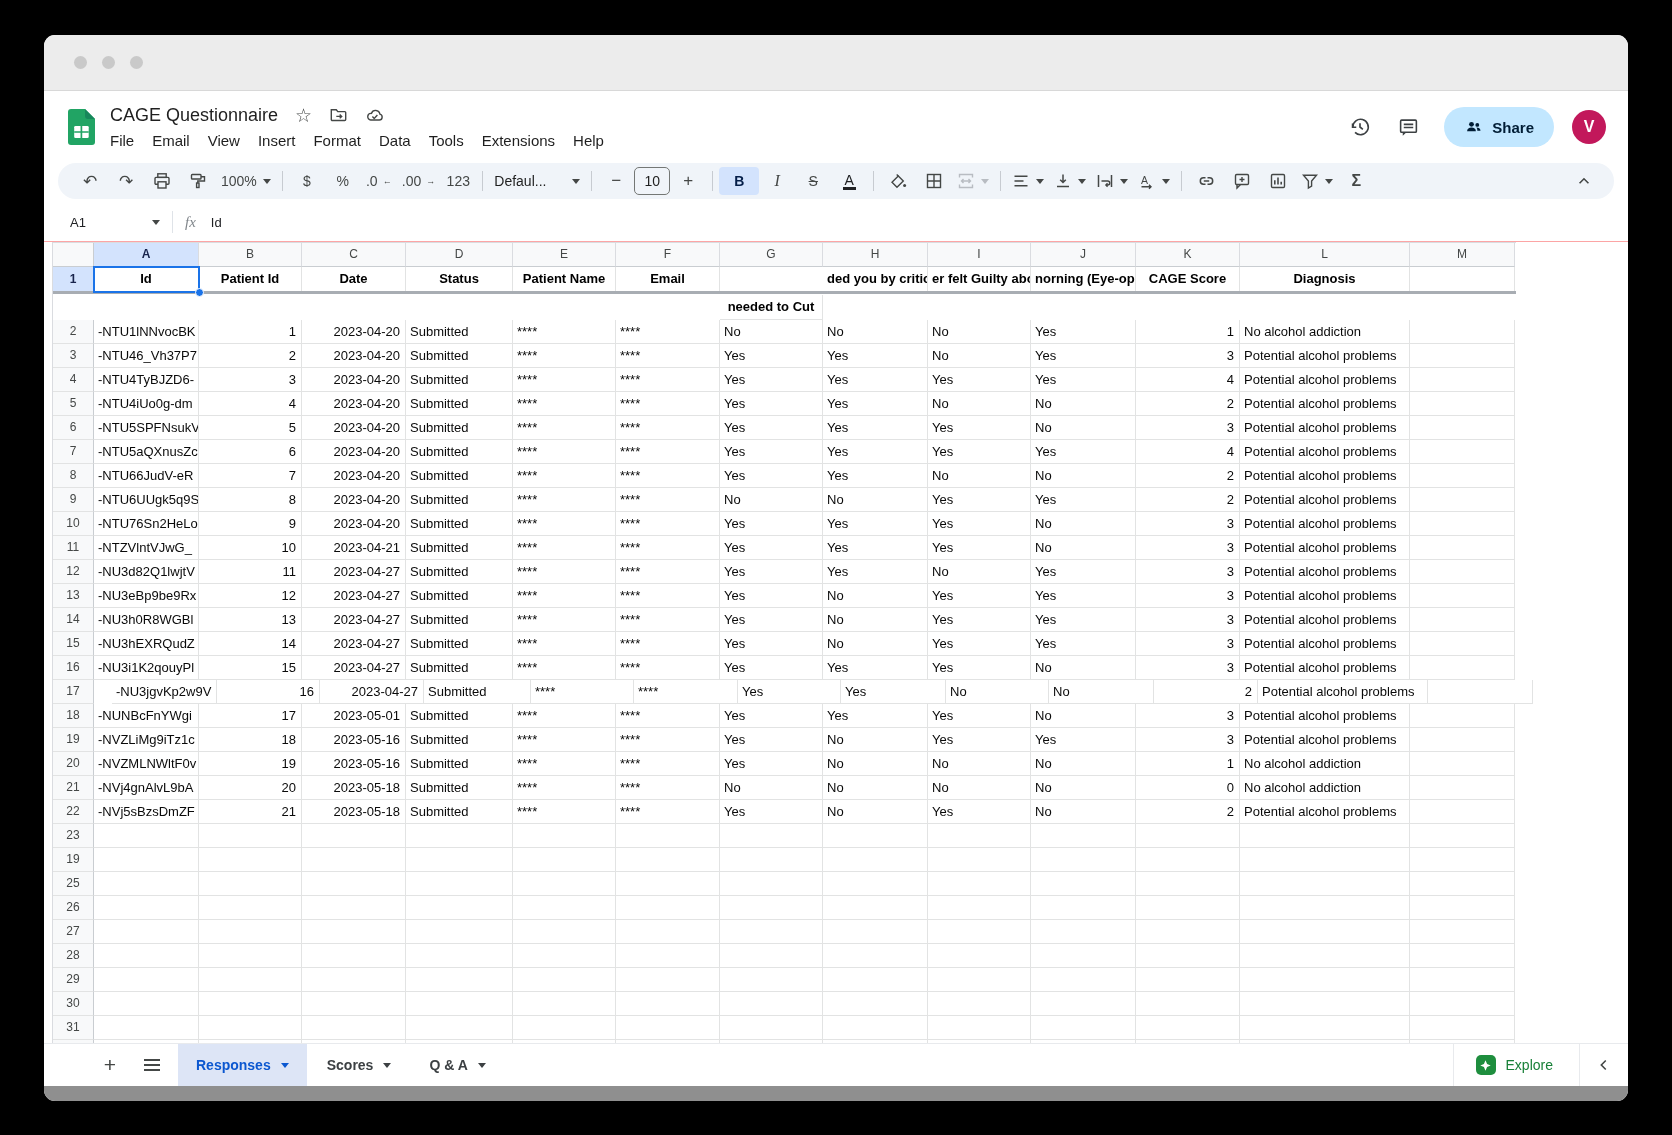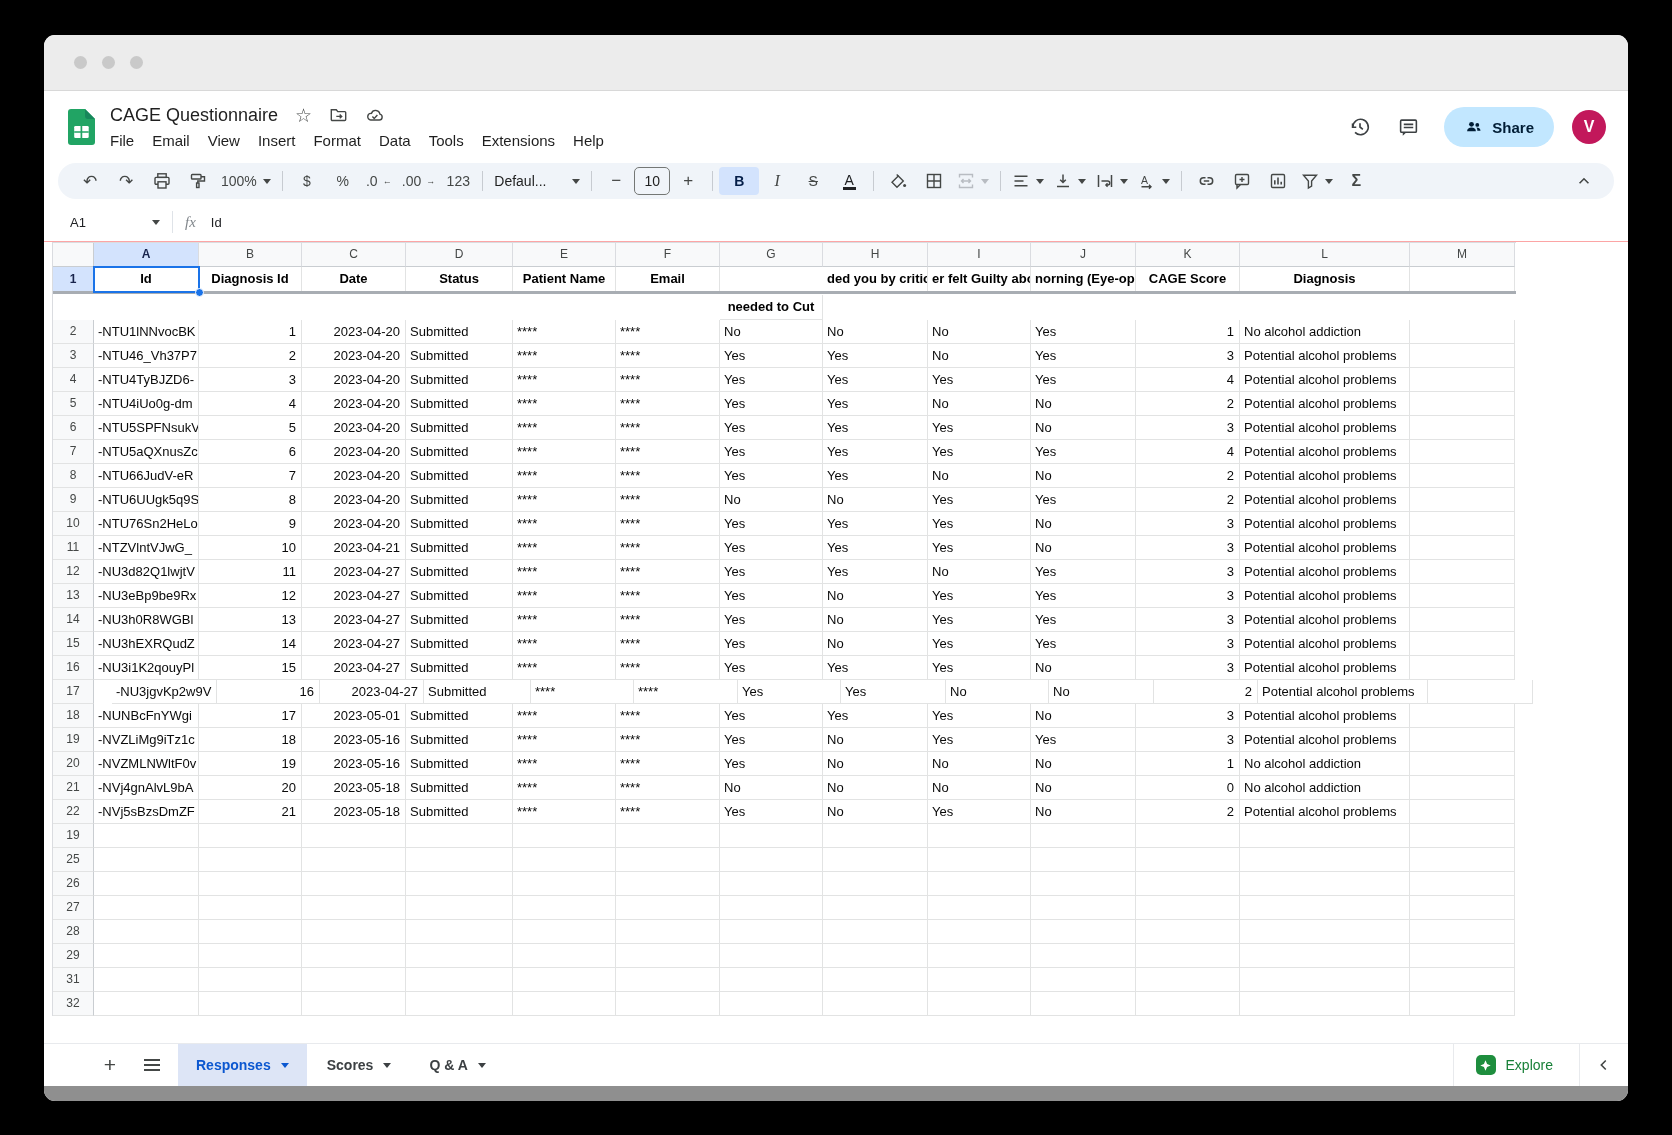--- a/index.html
+++ b/index.html
@@ -337,21 +337,21 @@
           <div class="gcell colhead" style="width: 105px;">H</div>
           <div class="gcell colhead" style="width: 103px;">I</div>
           <div class="gcell colhead" style="width: 105px;">J</div>
           <div class="gcell colhead" style="width: 104px;">K</div>
           <div class="gcell colhead" style="width: 170px;">L</div>
           <div class="gcell colhead" style="width: 105px;">M</div>
         </div>
         <div class="grow">
           <div class="gcell rowhead selhead hrowh">1</div>
           <div class="gcell hcell" style="width: 105px;">Id</div>
-          <div class="gcell hcell" style="width: 103px;">Diagnosis Id</div>
+          <div class="gcell hcell" style="width: 103px;">Patient Id</div>
           <div class="gcell hcell" style="width: 104px;">Date</div>
           <div class="gcell hcell" style="width: 107px;">Status</div>
           <div class="gcell hcell" style="width: 103px;">Patient Name</div>
           <div class="gcell hcell" style="width: 104px;">Email</div>
           <div class="gcell hcell" style="width: 103px; margin-top: 28px;">needed to Cut</div>
           <div class="gcell hcell" style="width: 105px;">ded you by criticiz</div>
           <div class="gcell hcell" style="width: 103px;">er felt Guilty abo</div>
           <div class="gcell hcell" style="width: 105px;">norning (Eye-op</div>
           <div class="gcell hcell" style="width: 104px;">CAGE Score</div>
           <div class="gcell hcell" style="width: 170px;">Diagnosis</div>
@@ -687,20 +687,36 @@
           <div class="gcell" style="width: 104px;">****</div>
           <div class="gcell" style="width: 103px;">Yes</div>
           <div class="gcell" style="width: 105px;">No</div>
           <div class="gcell" style="width: 103px;">Yes</div>
           <div class="gcell" style="width: 105px;">No</div>
           <div class="gcell ar" style="width: 104px;">2</div>
           <div class="gcell" style="width: 170px;">Potential alcohol problems</div>
           <div class="gcell" style="width: 105px;"></div>
         </div>
         <div class="grow">
+          <div class="gcell rowhead">23</div>
+          <div class="gcell" style="width: 105px;"></div>
+          <div class="gcell ar" style="width: 103px;"></div>
+          <div class="gcell ar" style="width: 104px;"></div>
+          <div class="gcell" style="width: 107px;"></div>
+          <div class="gcell" style="width: 103px;"></div>
+          <div class="gcell" style="width: 104px;"></div>
+          <div class="gcell" style="width: 103px;"></div>
+          <div class="gcell" style="width: 105px;"></div>
+          <div class="gcell" style="width: 103px;"></div>
+          <div class="gcell" style="width: 105px;"></div>
+          <div class="gcell ar" style="width: 104px;"></div>
+          <div class="gcell" style="width: 170px;"></div>
+          <div class="gcell" style="width: 105px;"></div>
+        </div>
+        <div class="grow">
           <div class="gcell rowhead">19</div>
           <div class="gcell" style="width: 105px;"></div>
           <div class="gcell ar" style="width: 103px;"></div>
           <div class="gcell ar" style="width: 104px;"></div>
           <div class="gcell" style="width: 107px;"></div>
           <div class="gcell" style="width: 103px;"></div>
           <div class="gcell" style="width: 104px;"></div>
           <div class="gcell" style="width: 103px;"></div>
           <div class="gcell" style="width: 105px;"></div>
           <div class="gcell" style="width: 103px;"></div>
@@ -768,20 +784,36 @@
           <div class="gcell" style="width: 103px;"></div>
           <div class="gcell" style="width: 105px;"></div>
           <div class="gcell" style="width: 103px;"></div>
           <div class="gcell" style="width: 105px;"></div>
           <div class="gcell ar" style="width: 104px;"></div>
           <div class="gcell" style="width: 170px;"></div>
           <div class="gcell" style="width: 105px;"></div>
         </div>
         <div class="grow">
           <div class="gcell rowhead">29</div>
+          <div class="gcell" style="width: 105px;"></div>
+          <div class="gcell ar" style="width: 103px;"></div>
+          <div class="gcell ar" style="width: 104px;"></div>
+          <div class="gcell" style="width: 107px;"></div>
+          <div class="gcell" style="width: 103px;"></div>
+          <div class="gcell" style="width: 104px;"></div>
+          <div class="gcell" style="width: 103px;"></div>
+          <div class="gcell" style="width: 105px;"></div>
+          <div class="gcell" style="width: 103px;"></div>
+          <div class="gcell" style="width: 105px;"></div>
+          <div class="gcell ar" style="width: 104px;"></div>
+          <div class="gcell" style="width: 170px;"></div>
+          <div class="gcell" style="width: 105px;"></div>
+        </div>
+        <div class="grow">
+          <div class="gcell rowhead">30</div>
           <div class="gcell" style="width: 105px;"></div>
           <div class="gcell ar" style="width: 103px;"></div>
           <div class="gcell ar" style="width: 104px;"></div>
           <div class="gcell" style="width: 107px;"></div>
           <div class="gcell" style="width: 103px;"></div>
           <div class="gcell" style="width: 104px;"></div>
           <div class="gcell" style="width: 103px;"></div>
           <div class="gcell" style="width: 105px;"></div>
           <div class="gcell" style="width: 103px;"></div>
           <div class="gcell" style="width: 105px;"></div>

